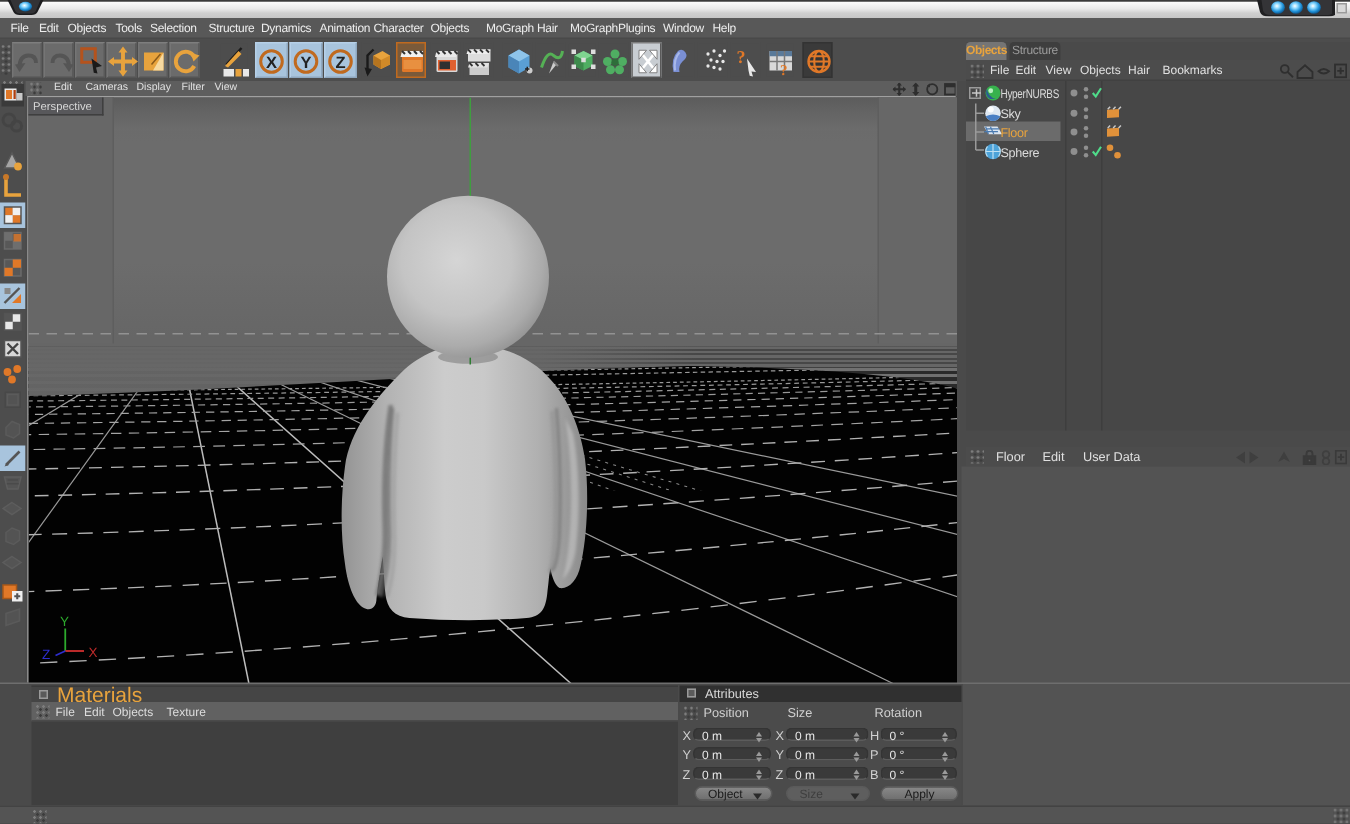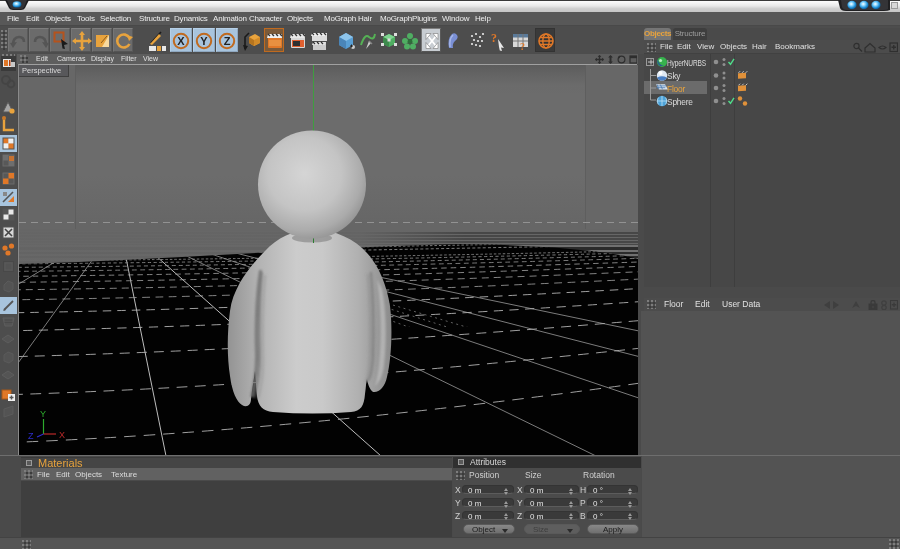--- a/index.html
+++ b/index.html
@@ -31,21 +31,21 @@
 #omenu{left:644px;top:40px;width:256px;height:14px;background:#4c4c4c;color:#e0e0e0;font-size:8px;line-height:14px;border-bottom:1px solid #414141;}
 #omenu span{position:absolute;top:0;}
 #otree{left:644px;top:54px;width:256px;height:233px;background:#474747;}
 
 #attrhead{left:644px;top:287px;width:256px;height:11px;background:#303030;color:#cccccc;font-size:8.5px;line-height:11px;}
 #attrmenu{left:644px;top:298px;width:256px;height:13px;background:#4c4c4c;color:#e0e0e0;font-size:8.5px;line-height:13px;}
 #attrmenu span{position:absolute;top:0;}
 #attrbody{left:641px;top:311px;width:259px;height:226px;background:#535353;}
 
 #botdock{left:0;top:456px;width:642px;height:81px;background:#4a4a4a;}
-#mathead{left:21px;top:457px;width:431px;height:11px;background:#454545;border-top:1px solid #3a3a3a;color:#e8a33d;font-size:11px;line-height:11px;}
+#mathead{left:21px;top:457px;width:431px;height:11px;background:#454545;border-top:1px solid #3a3a3a;color:#e8a33d;font-size:14px;line-height:11px;}
 #matmenu{left:21px;top:468px;width:431px;height:13px;background:#616161;color:#dddddd;font-size:8px;line-height:13px;border-bottom:1px solid #4a4a4a;}
 #matmenu span{position:absolute;top:0;}
 #matbody{left:21px;top:481px;width:431px;height:56px;background:#3f3f3f;}
 #coordpanel{left:453px;top:457px;width:188px;height:80px;background:#4b4b4b;}
 #coordhead{left:453px;top:457px;width:188px;height:11px;background:#303030;color:#d8d8d8;font-size:8.5px;line-height:11px;}
 
 #statusbar{left:0;top:537px;width:900px;height:12px;background:#545454;border-top:1px solid #434343;}
 .grip{position:absolute;background-image:radial-gradient(circle at 1px 1px,#7d7d7d 0.8px,transparent 1px),radial-gradient(circle at 3px 3px,#3c3c3c 0.8px,transparent 1px);background-size:4px 4px;}
 .field{position:absolute;height:9px;background:#3a3a3a;border-radius:4px;color:#e8e8e8;font-size:8px;line-height:9px;padding-left:5px;border:1px solid #343434;border-bottom-color:#5c5c5c;}
 .flabel{position:absolute;color:#d0d0d0;font-size:8.5px;}

